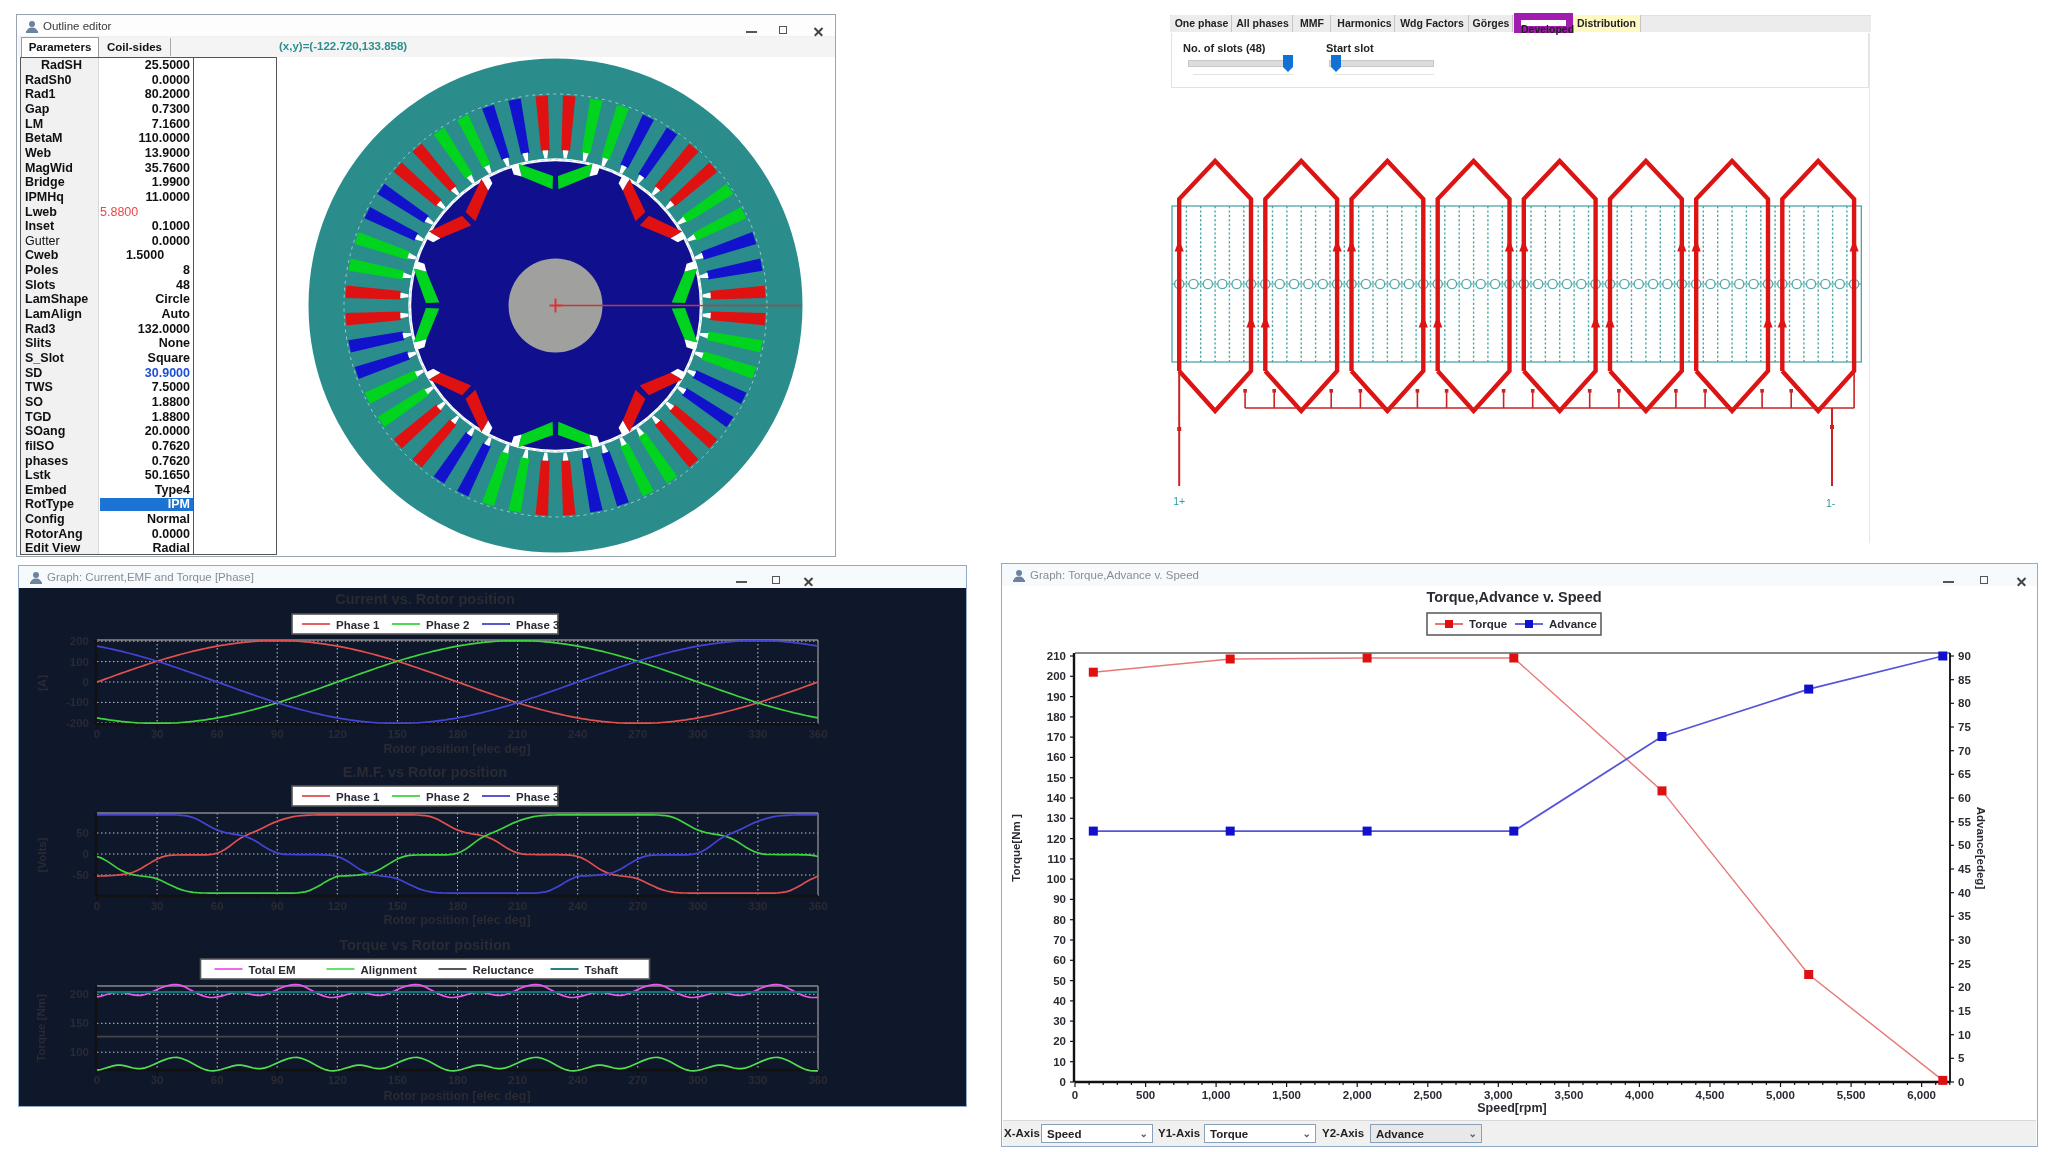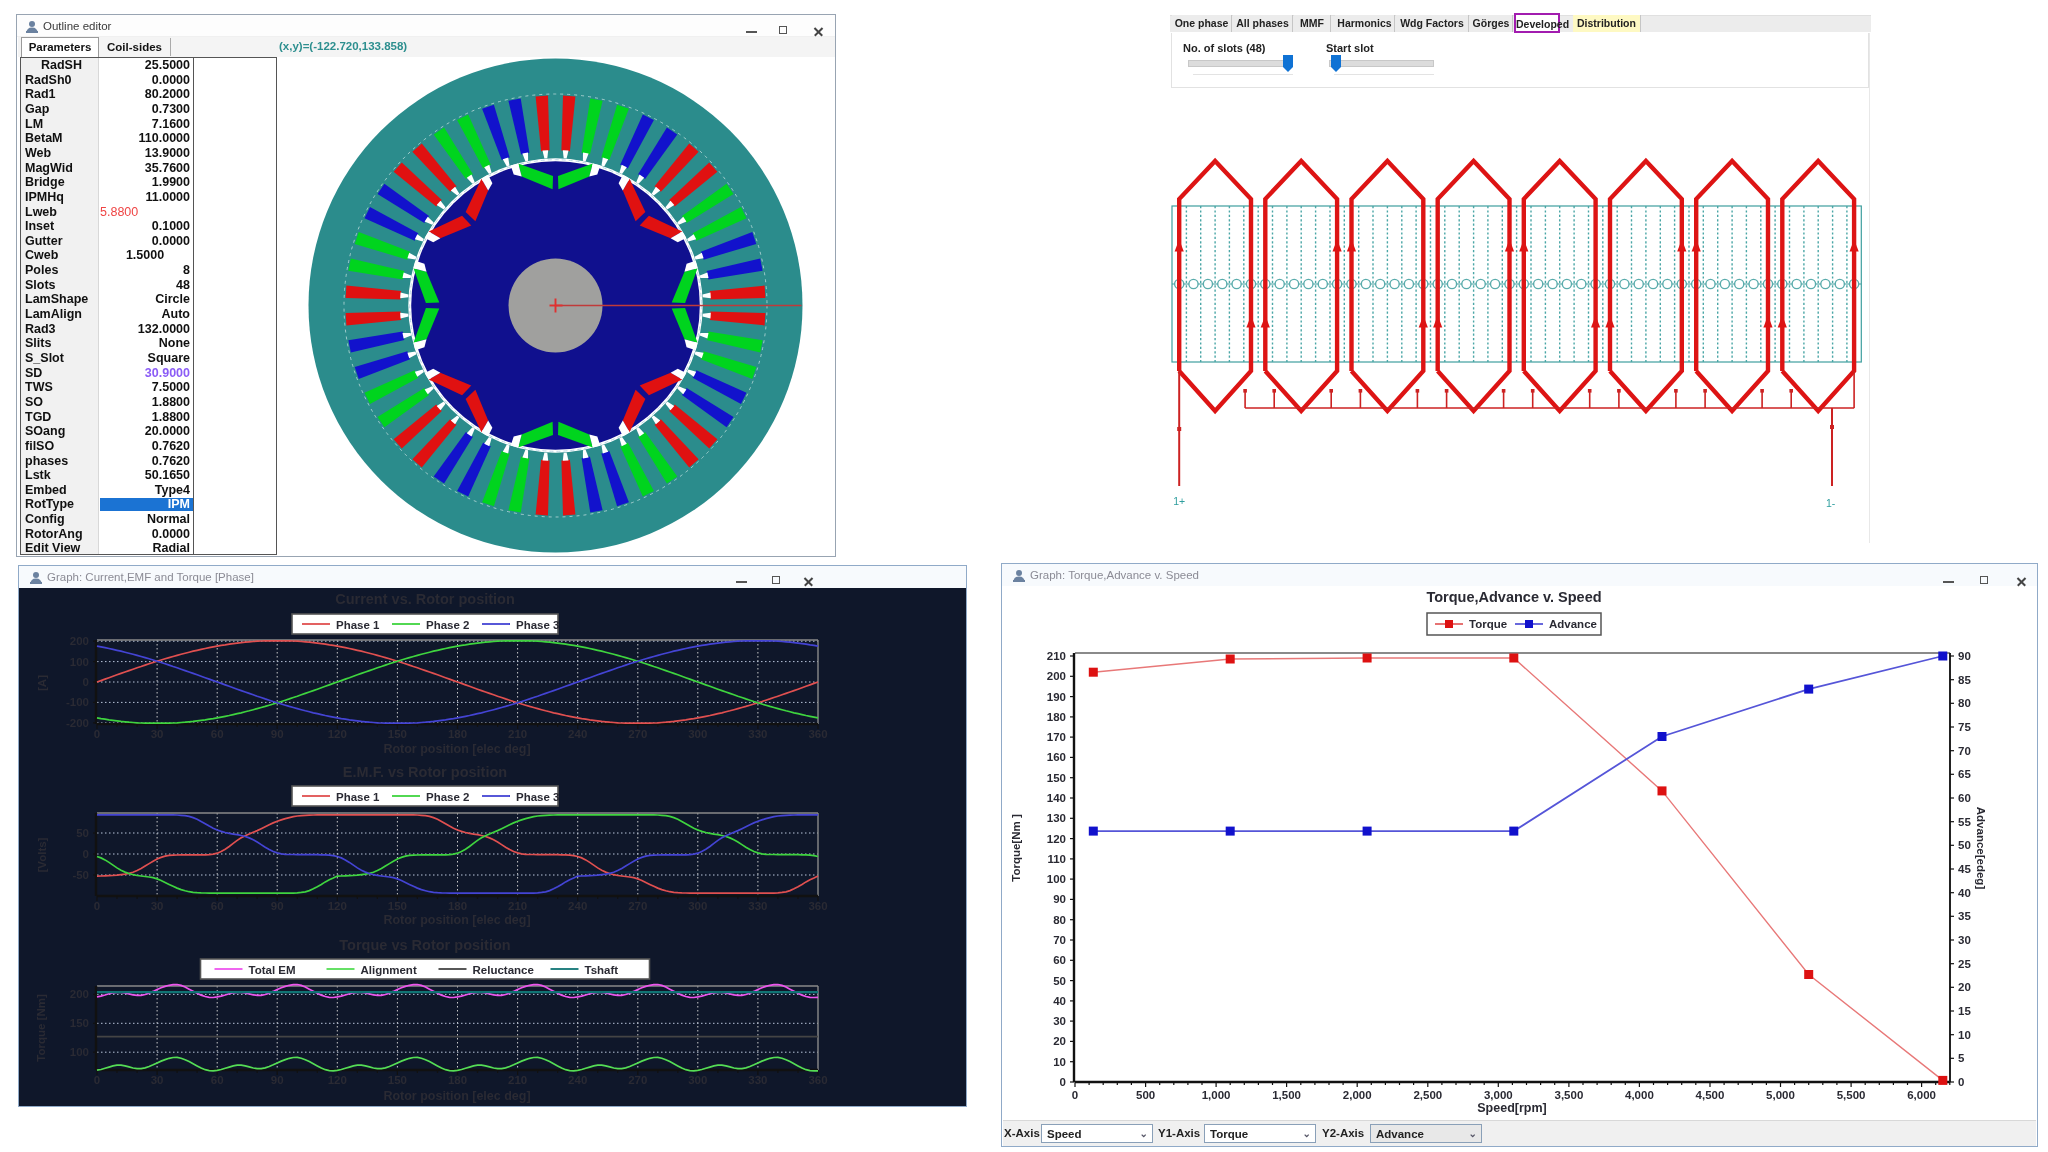--- a/index.html
+++ b/index.html
@@ -36,40 +36,40 @@
       <div class="abs" style="left:4px;top:102.5px;height:14.6px;font-size:12.5px;font-weight:600;color:#101010;line-height:14.6px">MagWid</div>
       <div class="abs" style="left:79px;top:102.5px;width:90px;height:14.6px;font-size:12.5px;font-weight:600;color:#101010;text-align:right;line-height:14.6px">35.7600</div>
       <div class="abs" style="left:4px;top:117.2px;height:14.6px;font-size:12.5px;font-weight:600;color:#101010;line-height:14.6px">Bridge</div>
       <div class="abs" style="left:79px;top:117.2px;width:90px;height:14.6px;font-size:12.5px;font-weight:600;color:#101010;text-align:right;line-height:14.6px">1.9900</div>
       <div class="abs" style="left:4px;top:131.8px;height:14.6px;font-size:12.5px;font-weight:600;color:#101010;line-height:14.6px">IPMHq</div>
       <div class="abs" style="left:79px;top:131.8px;width:90px;height:14.6px;font-size:12.5px;font-weight:600;color:#101010;text-align:right;line-height:14.6px">11.0000</div>
       <div class="abs" style="left:4px;top:146.5px;height:14.6px;font-size:12.5px;font-weight:600;color:#101010;line-height:14.6px">Lweb</div>
       <div class="abs" style="left:79px;top:146.5px;width:90px;height:14.6px;font-size:12.5px;font-weight:400;color:#ef4444;text-align:left;line-height:14.6px">5.8800</div>
       <div class="abs" style="left:4px;top:161.1px;height:14.6px;font-size:12.5px;font-weight:600;color:#101010;line-height:14.6px">Inset</div>
       <div class="abs" style="left:79px;top:161.1px;width:90px;height:14.6px;font-size:12.5px;font-weight:600;color:#101010;text-align:right;line-height:14.6px">0.1000</div>
-      <div class="abs" style="left:4px;top:175.8px;height:14.6px;font-size:12.5px;font-weight:700;color:#101010;line-height:14.6px">Gutter</div>
+      <div class="abs" style="left:4px;top:175.8px;height:14.6px;font-size:12.5px;font-weight:400;color:#101010;line-height:14.6px">Gutter</div>
       <div class="abs" style="left:79px;top:175.8px;width:90px;height:14.6px;font-size:12.5px;font-weight:600;color:#101010;text-align:right;line-height:14.6px">0.0000</div>
       <div class="abs" style="left:4px;top:190.4px;height:14.6px;font-size:12.5px;font-weight:600;color:#101010;line-height:14.6px">Cweb</div>
       <div class="abs" style="left:79px;top:190.4px;width:90px;height:14.6px;font-size:12.5px;font-weight:600;color:#101010;text-align:center;line-height:14.6px">1.5000</div>
       <div class="abs" style="left:4px;top:205.1px;height:14.6px;font-size:12.5px;font-weight:600;color:#101010;line-height:14.6px">Poles</div>
       <div class="abs" style="left:79px;top:205.1px;width:90px;height:14.6px;font-size:12.5px;font-weight:600;color:#101010;text-align:right;line-height:14.6px">8</div>
       <div class="abs" style="left:4px;top:219.7px;height:14.6px;font-size:12.5px;font-weight:600;color:#101010;line-height:14.6px">Slots</div>
       <div class="abs" style="left:79px;top:219.7px;width:90px;height:14.6px;font-size:12.5px;font-weight:600;color:#101010;text-align:right;line-height:14.6px">48</div>
       <div class="abs" style="left:4px;top:234.4px;height:14.6px;font-size:12.5px;font-weight:600;color:#101010;line-height:14.6px">LamShape</div>
       <div class="abs" style="left:79px;top:234.4px;width:90px;height:14.6px;font-size:12.5px;font-weight:600;color:#101010;text-align:right;line-height:14.6px">Circle</div>
       <div class="abs" style="left:4px;top:249.0px;height:14.6px;font-size:12.5px;font-weight:600;color:#101010;line-height:14.6px">LamAlign</div>
       <div class="abs" style="left:79px;top:249.0px;width:90px;height:14.6px;font-size:12.5px;font-weight:600;color:#101010;text-align:right;line-height:14.6px">Auto</div>
       <div class="abs" style="left:4px;top:263.6px;height:14.6px;font-size:12.5px;font-weight:600;color:#101010;line-height:14.6px">Rad3</div>
       <div class="abs" style="left:79px;top:263.6px;width:90px;height:14.6px;font-size:12.5px;font-weight:600;color:#101010;text-align:right;line-height:14.6px">132.0000</div>
       <div class="abs" style="left:4px;top:278.3px;height:14.6px;font-size:12.5px;font-weight:600;color:#101010;line-height:14.6px">Slits</div>
       <div class="abs" style="left:79px;top:278.3px;width:90px;height:14.6px;font-size:12.5px;font-weight:600;color:#101010;text-align:right;line-height:14.6px">None</div>
       <div class="abs" style="left:4px;top:292.9px;height:14.6px;font-size:12.5px;font-weight:600;color:#101010;line-height:14.6px">S_Slot</div>
       <div class="abs" style="left:79px;top:292.9px;width:90px;height:14.6px;font-size:12.5px;font-weight:600;color:#101010;text-align:right;line-height:14.6px">Square</div>
       <div class="abs" style="left:4px;top:307.6px;height:14.6px;font-size:12.5px;font-weight:600;color:#101010;line-height:14.6px">SD</div>
-      <div class="abs" style="left:79px;top:307.6px;width:90px;height:14.6px;font-size:12.5px;font-weight:600;color:#8b5cf6;text-align:right;line-height:14.6px">30.9000</div>
+      <div class="abs" style="left:79px;top:307.6px;width:90px;height:14.6px;font-size:12.5px;font-weight:600;color:#1d4ed8;text-align:right;line-height:14.6px">30.9000</div>
       <div class="abs" style="left:4px;top:322.2px;height:14.6px;font-size:12.5px;font-weight:600;color:#101010;line-height:14.6px">TWS</div>
       <div class="abs" style="left:79px;top:322.2px;width:90px;height:14.6px;font-size:12.5px;font-weight:600;color:#101010;text-align:right;line-height:14.6px">7.5000</div>
       <div class="abs" style="left:4px;top:336.9px;height:14.6px;font-size:12.5px;font-weight:600;color:#101010;line-height:14.6px">SO</div>
       <div class="abs" style="left:79px;top:336.9px;width:90px;height:14.6px;font-size:12.5px;font-weight:600;color:#101010;text-align:right;line-height:14.6px">1.8800</div>
       <div class="abs" style="left:4px;top:351.5px;height:14.6px;font-size:12.5px;font-weight:600;color:#101010;line-height:14.6px">TGD</div>
       <div class="abs" style="left:79px;top:351.5px;width:90px;height:14.6px;font-size:12.5px;font-weight:600;color:#101010;text-align:right;line-height:14.6px">1.8800</div>
       <div class="abs" style="left:4px;top:366.2px;height:14.6px;font-size:12.5px;font-weight:600;color:#101010;line-height:14.6px">SOang</div>
       <div class="abs" style="left:79px;top:366.2px;width:90px;height:14.6px;font-size:12.5px;font-weight:600;color:#101010;text-align:right;line-height:14.6px">20.0000</div>
       <div class="abs" style="left:4px;top:380.8px;height:14.6px;font-size:12.5px;font-weight:600;color:#101010;line-height:14.6px">filSO</div>
       <div class="abs" style="left:79px;top:380.8px;width:90px;height:14.6px;font-size:12.5px;font-weight:600;color:#101010;text-align:right;line-height:14.6px">0.7620</div>
@@ -245,21 +245,21 @@
     <line x1="272.5" y1="249.5" x2="285.5" y2="249.5" stroke="#e03030" stroke-width="1.9"></line>
     <line x1="278.5" y1="242.5" x2="278.5" y2="256.5" stroke="#e03030" stroke-width="1.9"></line>
   </svg>
 <div class="abs" style="left:1170px;top:15px;width:701px;height:17px;background:#ececec;border-top:1px solid #e0e0e0"></div>
 <div style="position:absolute;left:1172px;top:15px;width:60px;height:17px;background:#ececec;border-right:1px solid #c6c6c6;text-align:center;line-height:17px;font-size:10.5px;font-weight:600;color:#222">One phase</div>
 <div style="position:absolute;left:1233px;top:15px;width:60px;height:17px;background:#ececec;border-right:1px solid #c6c6c6;text-align:center;line-height:17px;font-size:10.5px;font-weight:600;color:#222">All phases</div>
 <div style="position:absolute;left:1294px;top:15px;width:37px;height:17px;background:#ececec;border-right:1px solid #c6c6c6;text-align:center;line-height:17px;font-size:10.5px;font-weight:600;color:#222">MMF</div>
 <div style="position:absolute;left:1335px;top:15px;width:60px;height:17px;background:#ececec;border-right:1px solid #c6c6c6;text-align:center;line-height:17px;font-size:10.5px;font-weight:600;color:#222">Harmonics</div>
 <div style="position:absolute;left:1396px;top:15px;width:73px;height:17px;background:#ececec;border-right:1px solid #c6c6c6;text-align:center;line-height:17px;font-size:10.5px;font-weight:600;color:#222">Wdg Factors</div>
 <div style="position:absolute;left:1470px;top:15px;width:43px;height:17px;background:#ececec;border-right:1px solid #c6c6c6;text-align:center;line-height:17px;font-size:10.5px;font-weight:600;color:#222">Görges</div>
-<div style="position:absolute;left:1514px;top:13px;width:46px;height:20px;background:#fff;border:2px solid #a21caf;text-align:center;line-height:19px;font-size:10.5px;font-weight:600;color:#222;z-index:3">Developed</div>
+<div style="position:absolute;left:1514px;top:13px;width:59px;height:20px;background:#fff;border:7px solid #a21caf;text-align:center;line-height:19px;font-size:10.5px;font-weight:600;color:#222;z-index:3">Developed</div>
 <div style="position:absolute;left:1573px;top:15px;width:68px;height:17px;background:#fef9c3;border-right:1px solid #c6c6c6;text-align:center;line-height:17px;font-size:10.5px;font-weight:600;color:#222">Distribution</div>
 <div class="abs" style="left:1171px;top:33px;width:698px;height:55px;border:1px solid #e2e2e2;border-top:none;background:#fff"></div>
 <div class="abs" style="left:1183px;top:42px;font-size:11px;font-weight:600;color:#222">No. of slots (48)</div>
 <div class="abs" style="left:1326px;top:42px;font-size:11px;font-weight:600;color:#222">Start slot</div>
 <div style="position:absolute;left:1188px;top:60px;width:105px;height:7px;background:#dcdcdc;border:1px solid #c8c8c8"></div>
 <div style="position:absolute;left:1193px;top:74px;width:100px;height:1px;background:#e3e3e3"></div>
 <div style="position:absolute;left:1283px;top:55px;width:10px;height:17px;background:#0f72d4;clip-path:polygon(0 0,100% 0,100% 70%,50% 100%,0 70%)"></div>
 <div style="position:absolute;left:1329px;top:60px;width:105px;height:7px;background:#dcdcdc;border:1px solid #c8c8c8"></div>
 <div style="position:absolute;left:1334px;top:74px;width:100px;height:1px;background:#e3e3e3"></div>
 <div style="position:absolute;left:1331px;top:55px;width:10px;height:17px;background:#0f72d4;clip-path:polygon(0 0,100% 0,100% 70%,50% 100%,0 70%)"></div>

